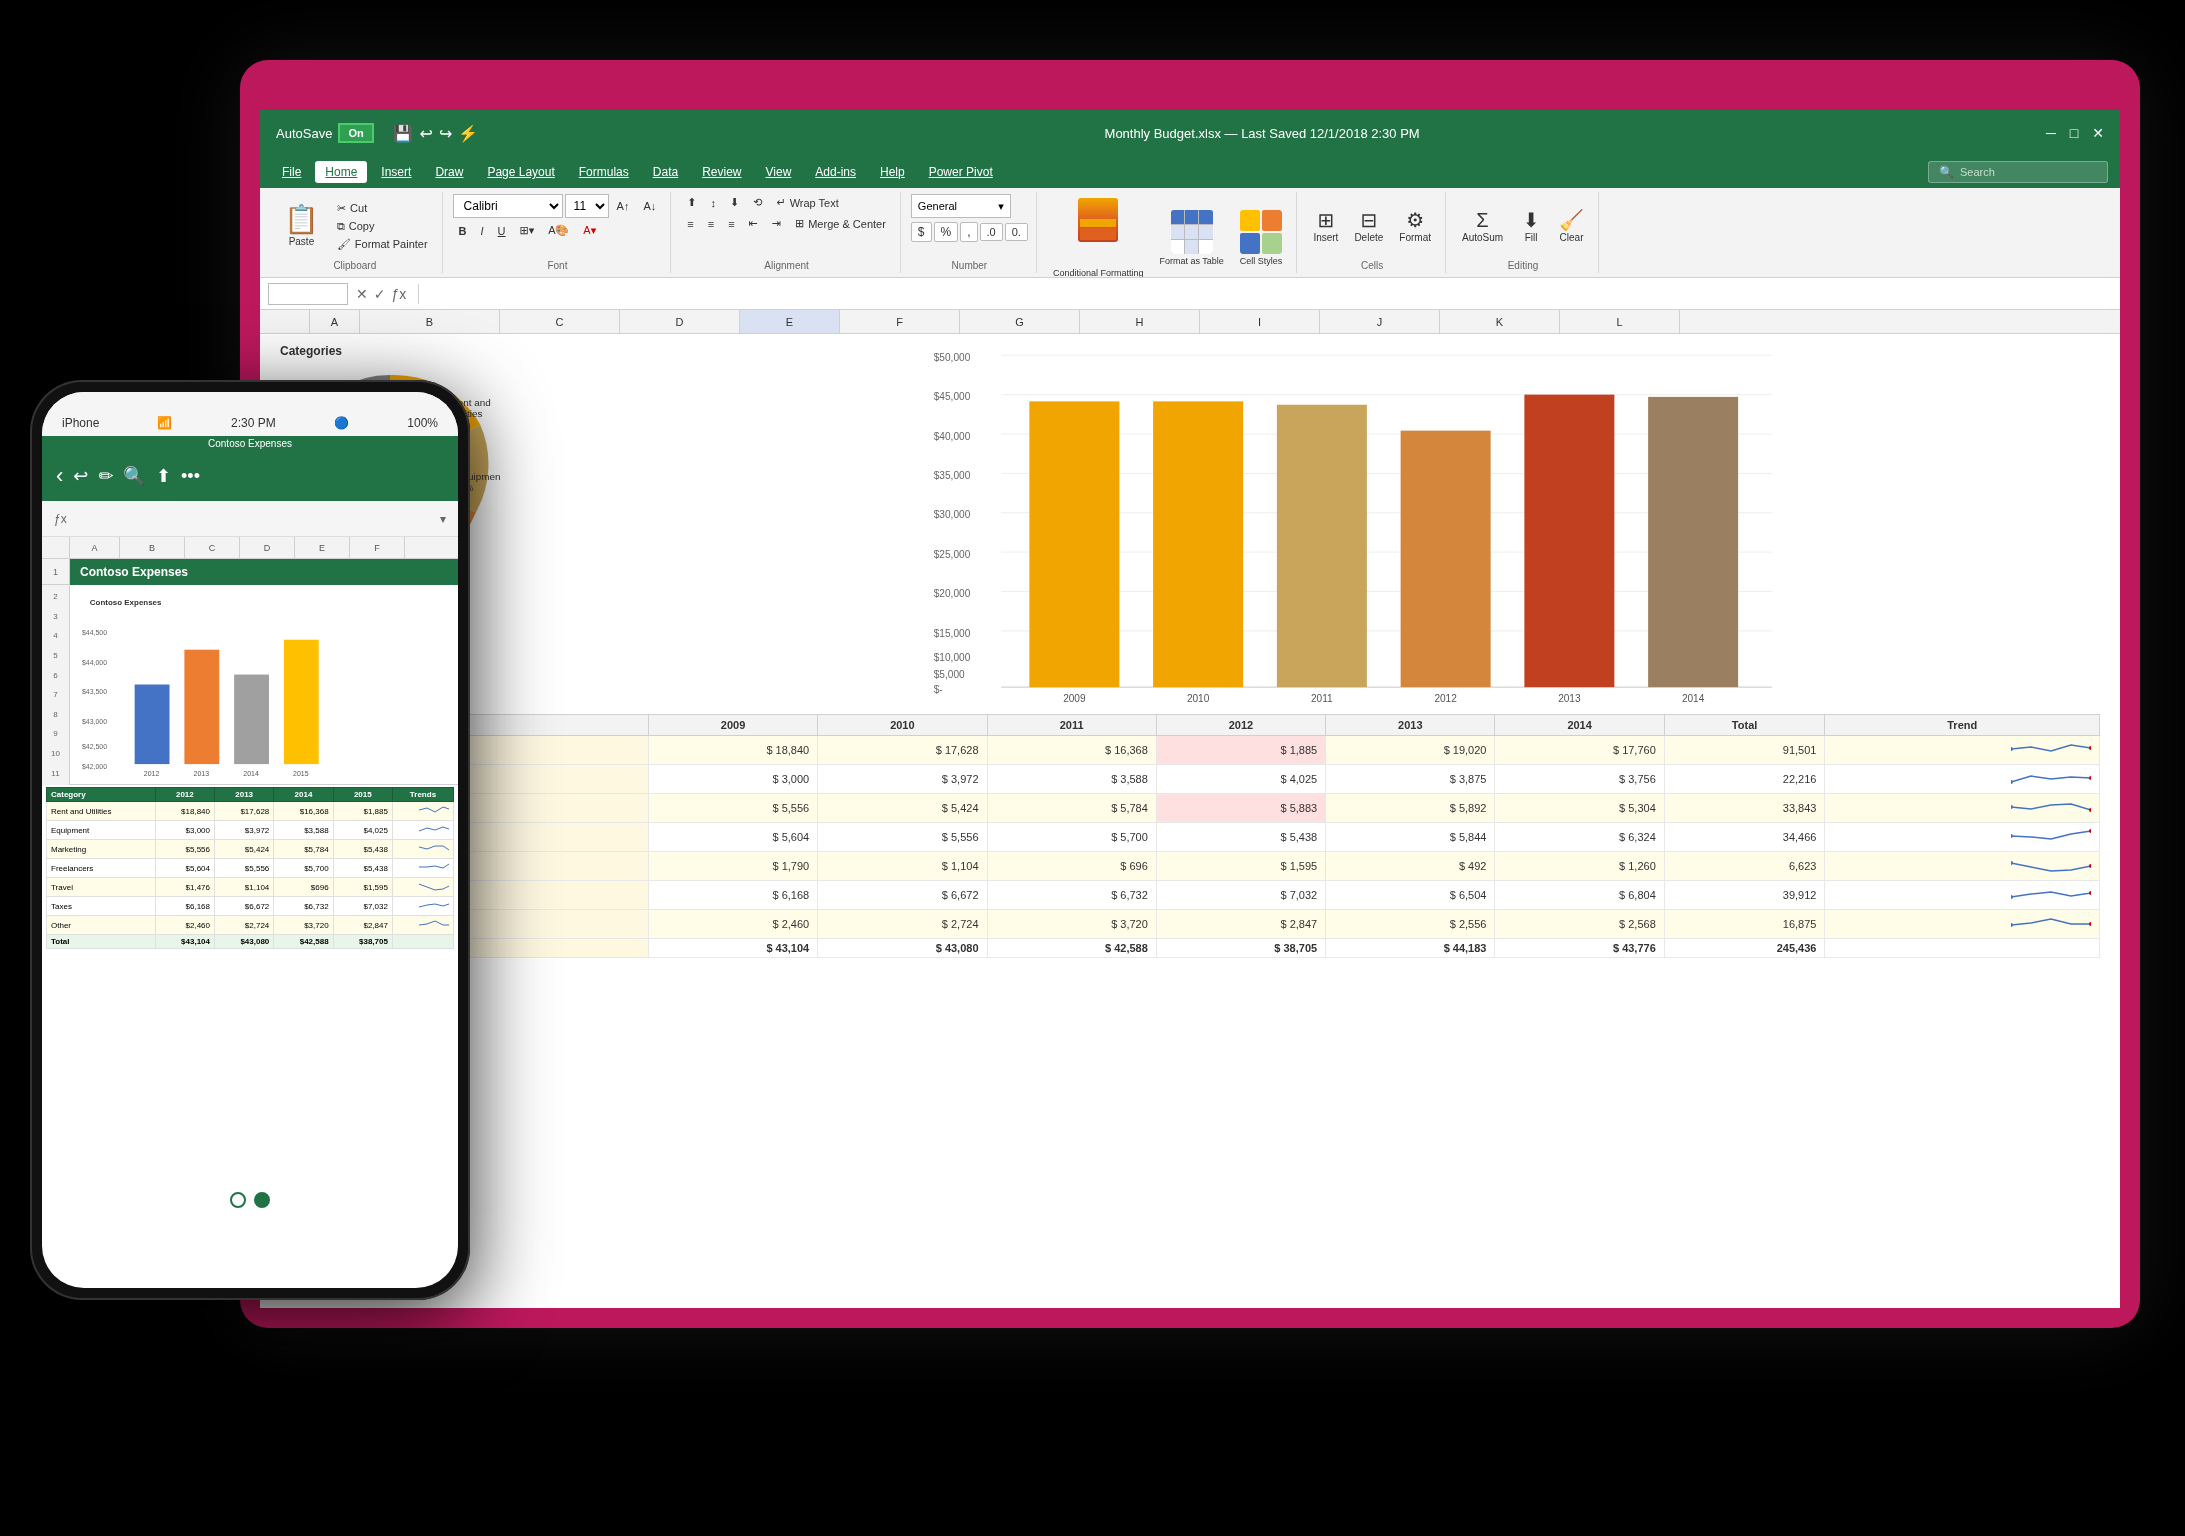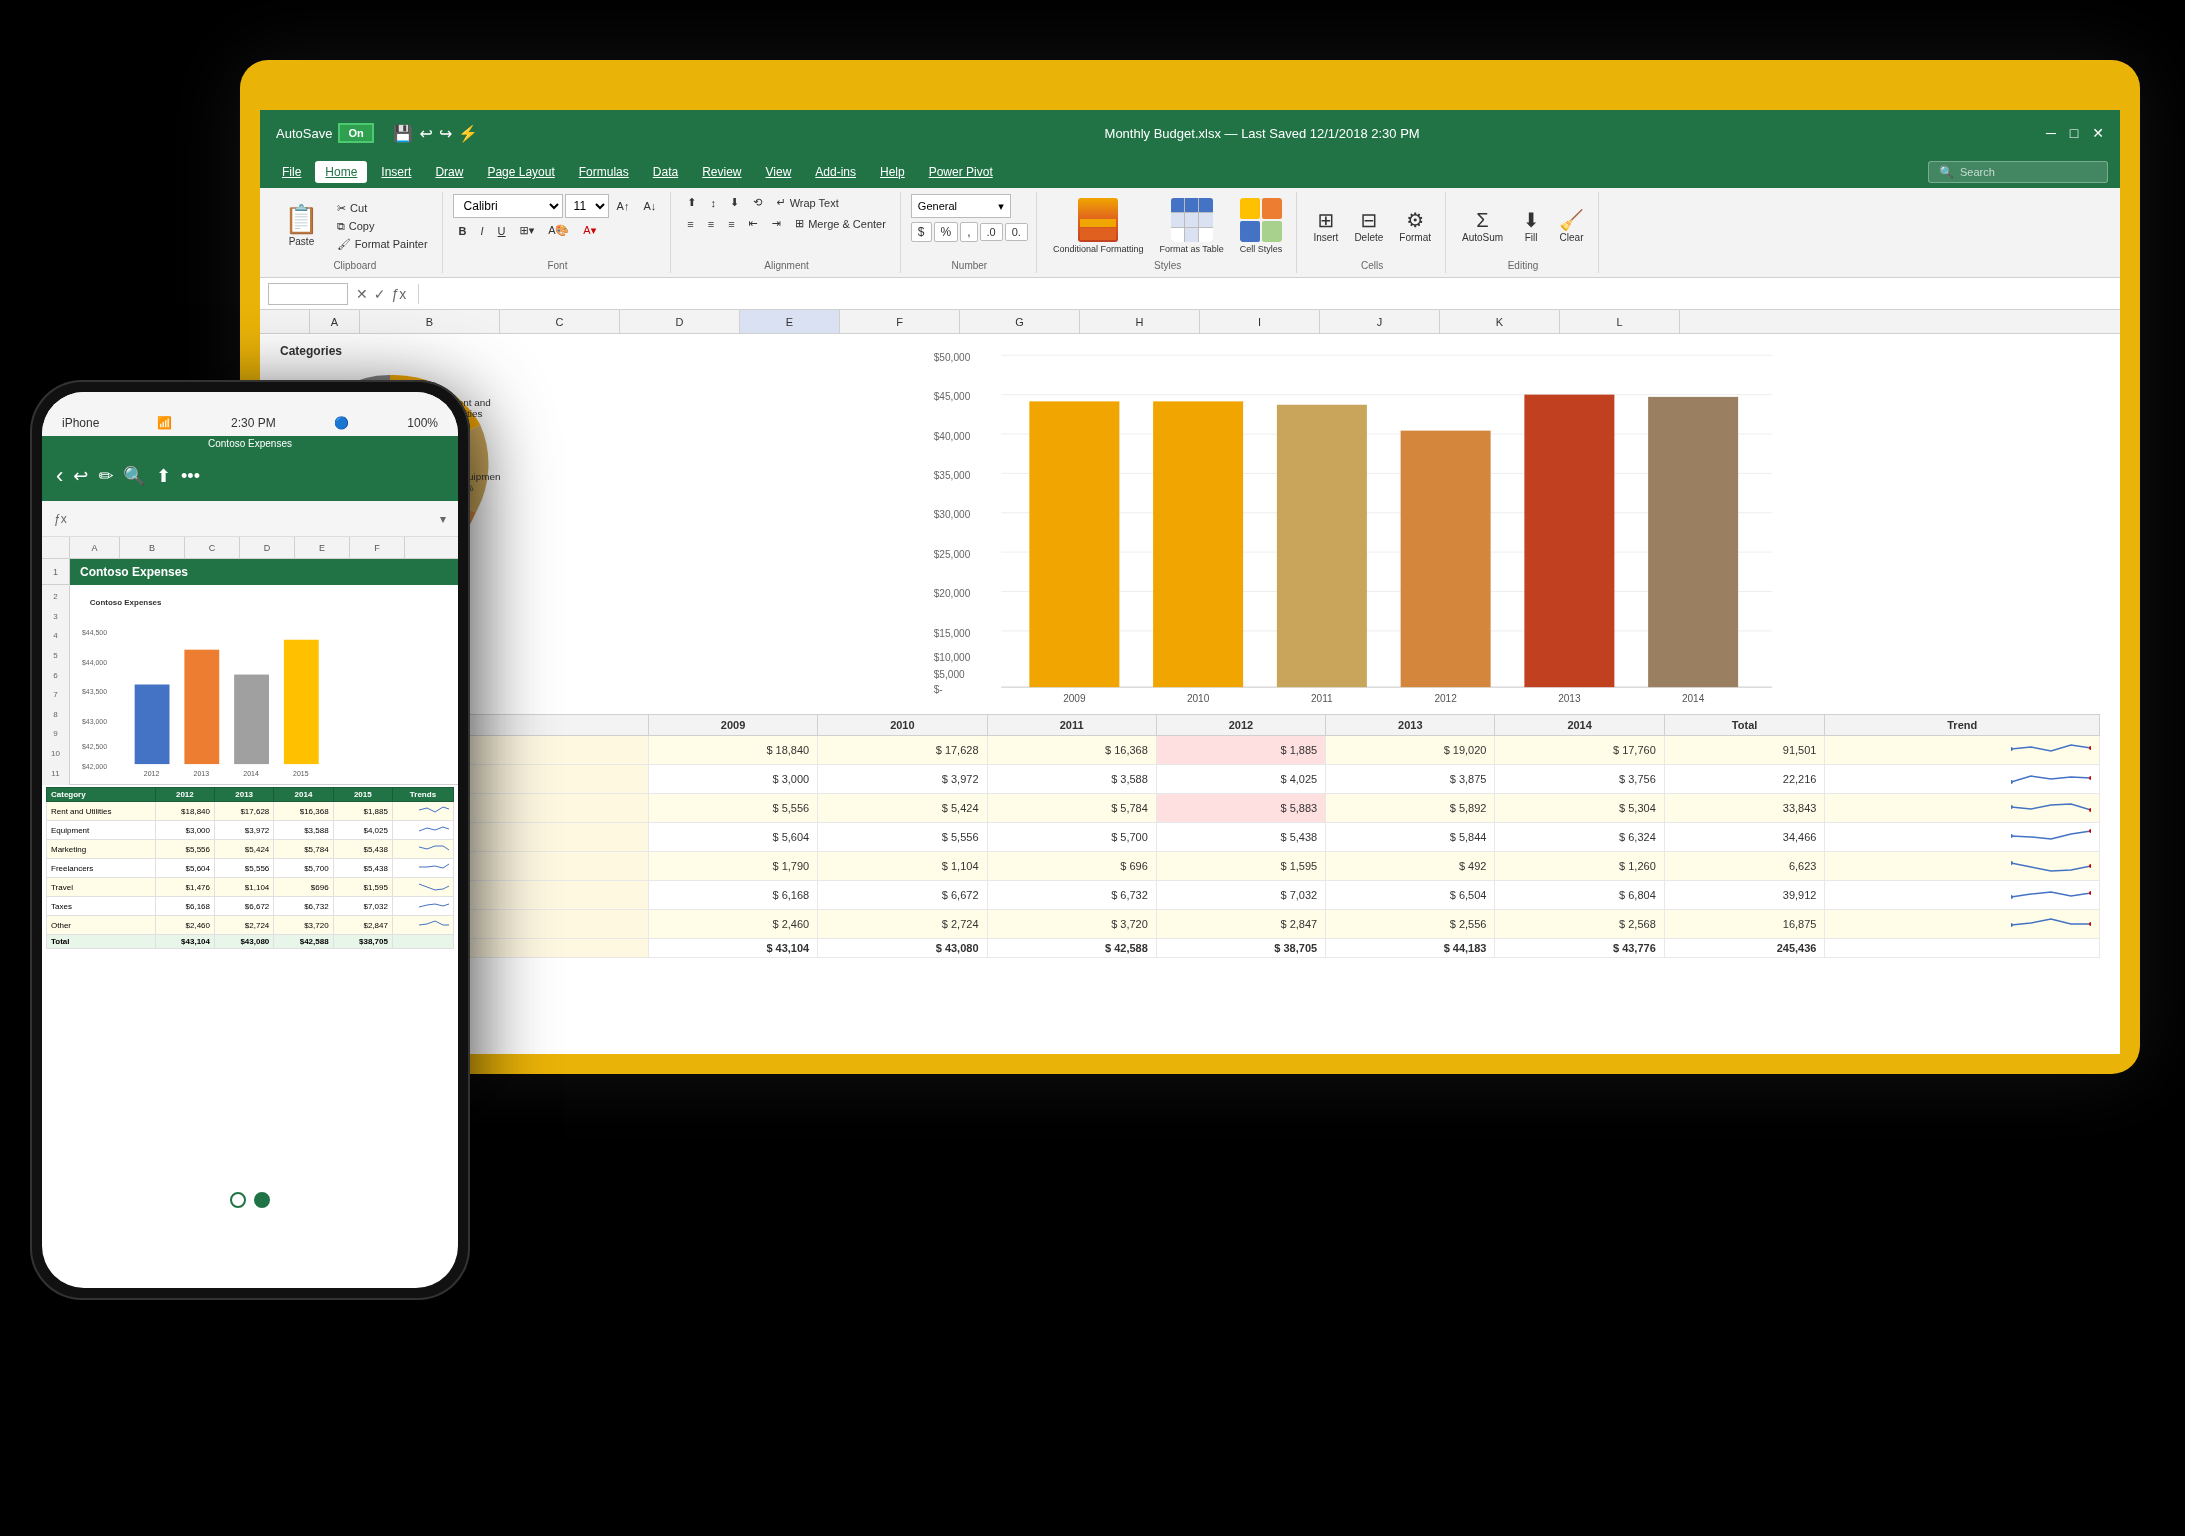--- a/index.html
+++ b/index.html
@@ -11,22 +11,22 @@
       position: relative;
       font-family: 'Segoe UI', Arial, sans-serif;
     }
 
     
     .tablet-frame {
       position: absolute;
       top: 60px;
       left: 240px;
       width: 1900px;
-      height: 1014px;
-      background: #eab308;
+      height: 1268px;
+      background: #be185d;
       border-radius: 28px;
       box-shadow: 0 0 80px rgba(255,255,255,0.08);
       overflow: hidden;
     }
     .tablet-screen {
       position: absolute;
       top: 50px;
       left: 20px;
       right: 20px;
       bottom: 20px;
@@ -585,21 +585,21 @@
       </div>
 
       <div class="ribbon-group">
         <div class="ribbon-group-content">
 
           <div class="ribbon-btn">
             <div style="width:40px;height:44px;background:linear-gradient(180deg,#f0a500 0%,#e06020 50%,#c04020 100%);border-radius:3px;position:relative;display:flex;flex-direction:column;justify-content:flex-end;padding:2px;">
               <div style="height:8px;background:#f0a500;margin-bottom:1px;"></div>
               <div style="height:12px;background:#e06020;"></div>
             </div>
-            <span style="font-size:9px;">Conditional Formatting</span>
+            <span style="font-size:9px;margin-top:24px;">Conditional Formatting</span>
           </div>
 
           <div class="ribbon-btn">
             <div style="width:42px;height:44px;display:grid;grid-template-columns:1fr 1fr 1fr;grid-template-rows:1fr 1fr 1fr;gap:1px;background:#bbb;border-radius:3px;overflow:hidden;">
               <div style="background:#4472c4;"></div>
                 <div style="background:#4472c4;"></div>
                 <div style="background:#4472c4;"></div>
               <div style="background:#d9e1f2;"></div>
                 <div style="background:#d9e1f2;"></div>
                 <div style="background:#d9e1f2;"></div>

